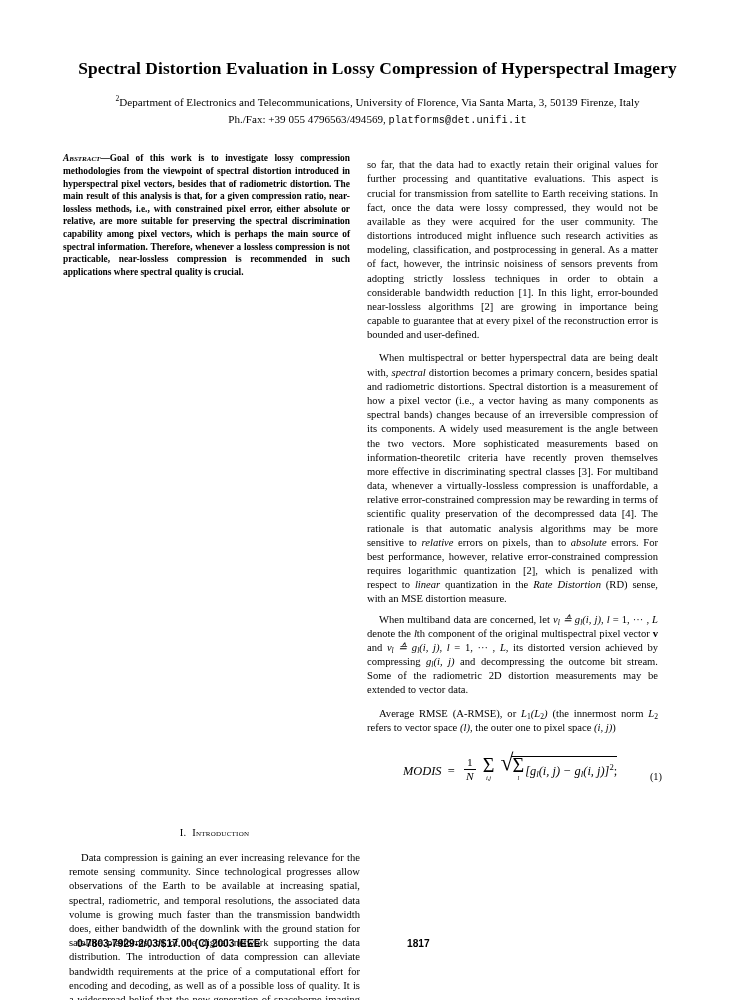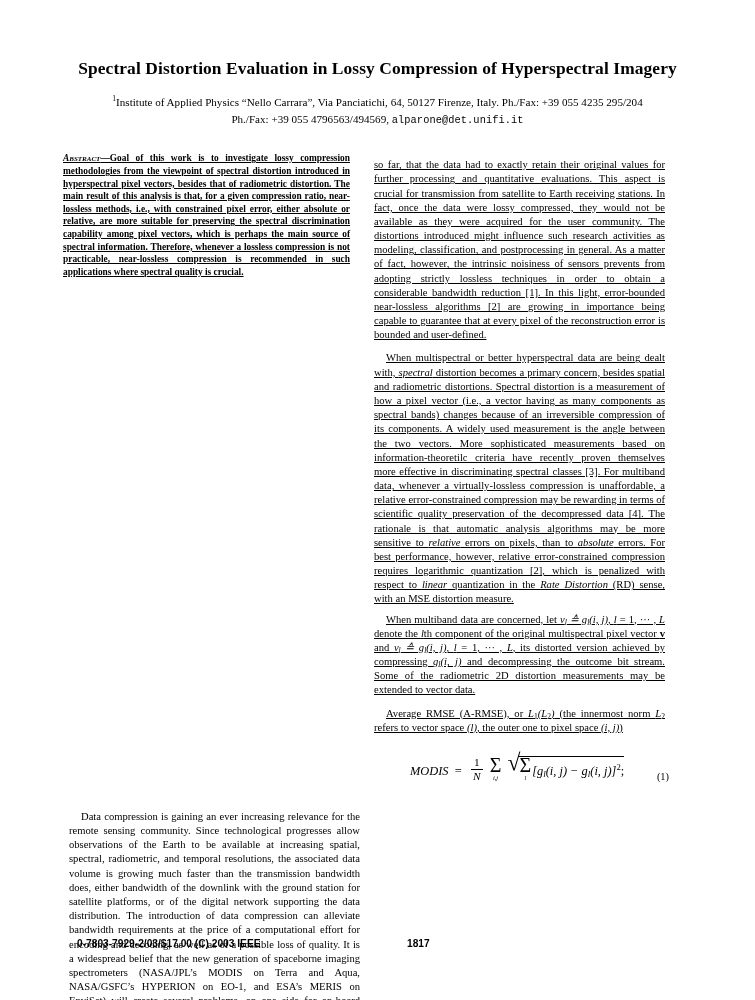--- a/index.html
+++ b/index.html
@@ -56,22 +56,21 @@
     letter-spacing: 0.1px;
   }
   sup {
     font-size: 0.68em;
     vertical-align: super;
     line-height: 0;
   }
   .abstract-wrap {
     margin-top: 24px;
     display: flex;
-    gap: 18px;
-    text-decoration: underline;
+    gap: 11px;
   }
   .abstract {
     width: 287px;
     font-size: 9.4px;
     font-weight: bold;
     text-align: justify;
     line-height: 1.345;
     padding-left: 0px;
     box-sizing: border-box;
   }
@@ -182,22 +181,22 @@
 <div class="page">
 
   <div class="content">
 
     <div class="title">
       Spectral Distortion Evaluation in Lossy Compression of Hyperspectral Imagery
     </div>
 
 
     <div class="affil">
-      <div><sup>1</sup>Institute of Applied Physics “Nello Carrara”, Via Panciatichi, 64, 50127 Firenze, Italy. Ph./Fax: +39 055 4235 295/204</div>
-      <div>Ph./Fax: +39 055 4796563/494569, <span class="mono">alparone@det.unifi.it</span></div>
+      <div><sup>2</sup>Department of Electronics and Telecommunications, University of Florence, Via Santa Marta, 3, 50139 Firenze, Italy</div>
+      <div>Ph./Fax: +39 055 4796563/494569, <span class="mono">platforms@det.unifi.it</span></div>
     </div>
 
     <div class="abstract-wrap">
       <div class="abstract">
         <span class="lead">Abstract</span><span>—Goal of this work is to investigate lossy compression methodologies from the viewpoint of spectral distortion introduced in hyperspectral pixel vectors, besides that of radiometric distortion. The main result of this analysis is that, for a given compression ratio, near-lossless methods, i.e., with constrained pixel error, either absolute or relative, are more suitable for preserving the spectral discrimination capability among pixel vectors, which is perhaps the main source of spectral information. Therefore, whenever a lossless compression is not practicable, near-lossless compression is recommended in such applications where spectral quality is crucial.</span>
       </div>
       <div class="col right">
         <p class="noindent">so far, that the data had to exactly retain their original values for further processing and quantitative evaluations. This aspect is crucial for transmission from satellite to Earth receiving stations. In fact, once the data were lossy compressed, they would not be available as they were acquired for the user community. The distortions introduced might influence such research activities as modeling, classification, and postprocessing in general. As a matter of fact, however, the intrinsic noisiness of sensors prevents from adopting strictly lossless techniques in order to obtain a considerable bandwidth reduction [1]. In this light, error-bounded near-lossless algorithms [2] are growing in importance being capable to guarantee that at every pixel of the reconstruction error is bounded and user-defined.</p>
 
         <p style="margin-top:9px">When multispectral or better hyperspectral data are being dealt with, <span class="it">spectral</span> distortion becomes a primary concern, besides spatial and radiometric distortions. Spectral distortion is a measurement of how a pixel vector (i.e., a vector having as many components as spectral bands) changes because of an irreversible compression of its components. A widely used measurement is the angle between the two vectors. More sophisticated measurements based on information-theoretilc criteria have recently proven themselves more effective in discriminating spectral classes [3]. For multiband data, whenever a virtually-lossless compression is unaffordable, a relative error-constrained compression may be rewarding in terms of scientific quality preservation of the decompressed data [4]. The rationale is that automatic analysis algorithms may be more sensitive to <span class="it">relative</span> errors on pixels, than to <span class="it">absolute</span> errors. For best performance, however, relative error-constrained compression requires logarithmic quantization [2], which is penalized with respect to <span class="it">linear</span> quantization in the <span class="it">Rate Distortion</span> (RD) sense, with an MSE distortion measure.</p>
@@ -229,20 +228,21 @@
               </span>
             </span>
           </div>
           <div class="eq-num">(1)</div>
         </div>
       </div>
     </div>
 
     <div class="cols">
       <div class="col left">
+        <div class="sec-head">I.&nbsp;&nbsp;Introduction</div>
         <p>Data compression is gaining an ever increasing relevance for the remote sensing community. Since technological progresses allow observations of the Earth to be available at increasing spatial, spectral, radiometric, and temporal resolutions, the associated data volume is growing much faster than the transmission bandwidth does, either bandwidth of the downlink with the ground station for satellite platforms, or of the digital network supporting the data distribution. The introduction of data compression can alleviate bandwidth requirements at the price of a computational effort for encoding and decoding, as well as of a possible loss of quality. It is a widespread belief that the new generation of spaceborne imaging spectrometers (NASA/JPL’s MODIS on Terra and Aqua, NASA/GSFC’s HYPERION on EO-1, and ESA’s MERIS on EnviSat) will create several problems, on one side for on-board compression and transmission to ground stations, on the other side for an efficient dissemination and utilization of the outcome hyperspectral imagery. In fact, the huge amount of data due to moderate ground resolution, but extremely high spectral resolution (around ), together with the high radiometric resolution originates an amount of data of approximately  bytes/pixel. Therefore, the use of advanced compression techniques and of suitable analysis/processing procedures for dissemination to users of thematic information is mandatory.</p>
 
       </div>
       <div class="col right"></div>
     </div>
 
   </div>
 
   <div class="footer">
     <span class="isbn">0-7803-7929-2/03/$17.00 (C) 2003 IEEE</span>

